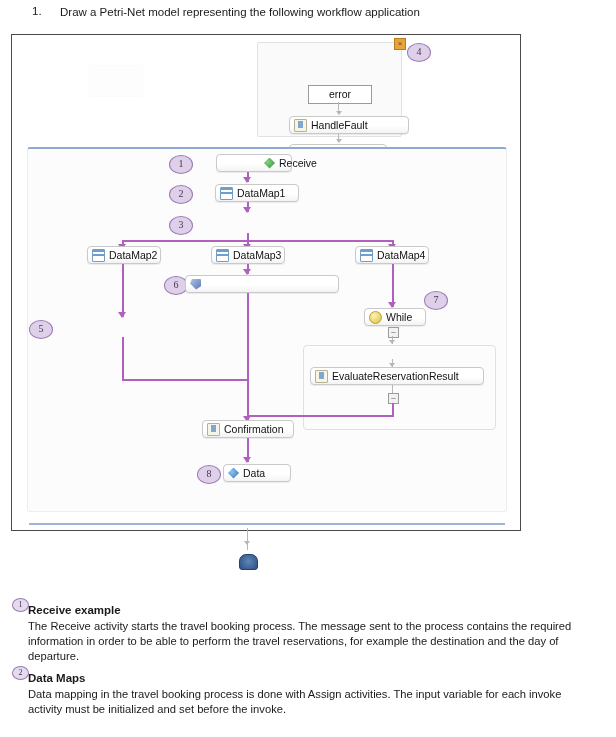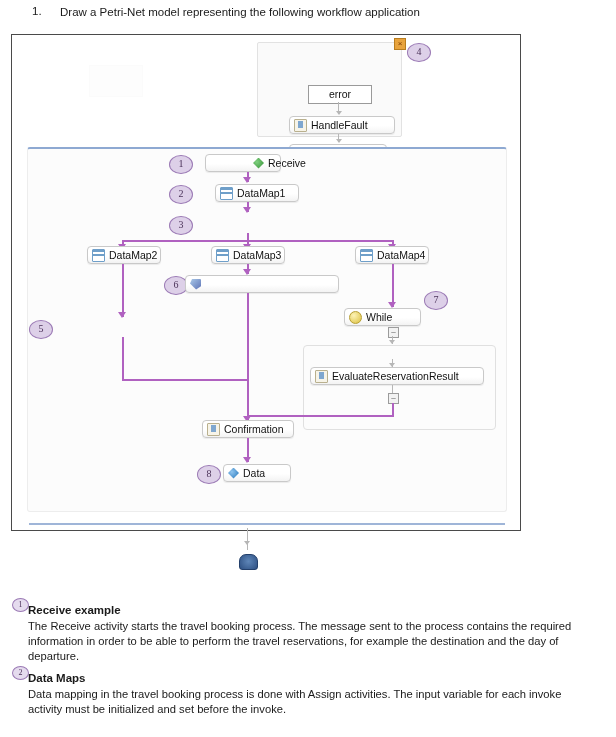--- a/index.html
+++ b/index.html
@@ -147,42 +147,42 @@
 <div id="diagram-frame">
 
   <div id="ghost-box"></div>
 
   <div id="fault-box">
     <div id="fault-close">×</div>
   </div>
   <div id="error-box">error</div>
   <div class="vline grey" style="left:326px;top:67px;height:12px;"></div>
   <div class="arrow grey" style="left:323.5px;top:76px;"></div>
-  <div class="node" style="left:277px;top:81px;width:106px;">
+  <div class="node" style="left:277px;top:81px;width:120px;">
     <span class="ico ico-assign"></span>
     <span>HandleFault</span>
   </div>
   <div class="vline grey" style="left:326px;top:99px;height:8px;"></div>
   <div class="arrow grey" style="left:323.5px;top:104px;"></div>
   <div class="node" style="left:277px;top:109px;width:98px;">
     <span class="ico ico-reply"></span>
     <span>ReplyFault</span>
   </div>
 
   <div class="badge" id="badge4">4</div>
 
   <div id="start-marker"></div>
   <div id="start-badge">×</div>
   <div id="start-stem"></div>
 
   <div id="scope"></div>
   <div id="scope-bottomline"></div>
 
   <div class="badge" style="left:157px;top:120px;">1</div>
-  <div class="node" style="left:193px;top:119px;width:76px;padding-left:47px;">
+  <div class="node" style="left:204px;top:119px;width:76px;padding-left:47px;">
     <span class="ico ico-receive"></span>
     <span>Receive</span>
   </div>
   <div class="vline" style="left:235px;top:137px;height:10px;"></div>
   <div class="arrow" style="left:231px;top:142px;"></div>
 
   <div class="badge" style="left:157px;top:150px;">2</div>
   <div class="node" style="left:203px;top:149px;width:84px;">
     <span class="ico ico-datamap"></span>
     <span>DataMap1</span>
@@ -223,21 +223,21 @@
 
   <div class="vline" style="left:110px;top:229px;height:53px;"></div>
   <div class="arrow" style="left:106px;top:277px;"></div>
   <div class="badge" style="left:17px;top:285px;">5</div>
 
   <div class="vline" style="left:380px;top:229px;height:43px;"></div>
   <div class="arrow" style="left:376px;top:267px;"></div>
   <div class="badge" style="left:412px;top:256px;">7</div>
 
   <div id="while-box"></div>
-  <div class="node" style="left:332px;top:273px;width:77px;">
+  <div class="node" style="left:352px;top:273px;width:62px;">
     <span class="ico ico-while"></span>
     <span>While</span>
   </div>
   <div class="collapser" style="left:376px;top:292px;">–</div>
   <div class="vline grey" style="left:380px;top:301px;height:8px;"></div>
   <div class="arrow grey" style="left:377px;top:305px;"></div>
   <div class="vline grey" style="left:380px;top:324px;height:8px;"></div>
   <div class="arrow grey" style="left:377px;top:328px;"></div>
   <div class="node" style="left:298px;top:332px;width:174px;">
     <span class="ico ico-assign"></span>

